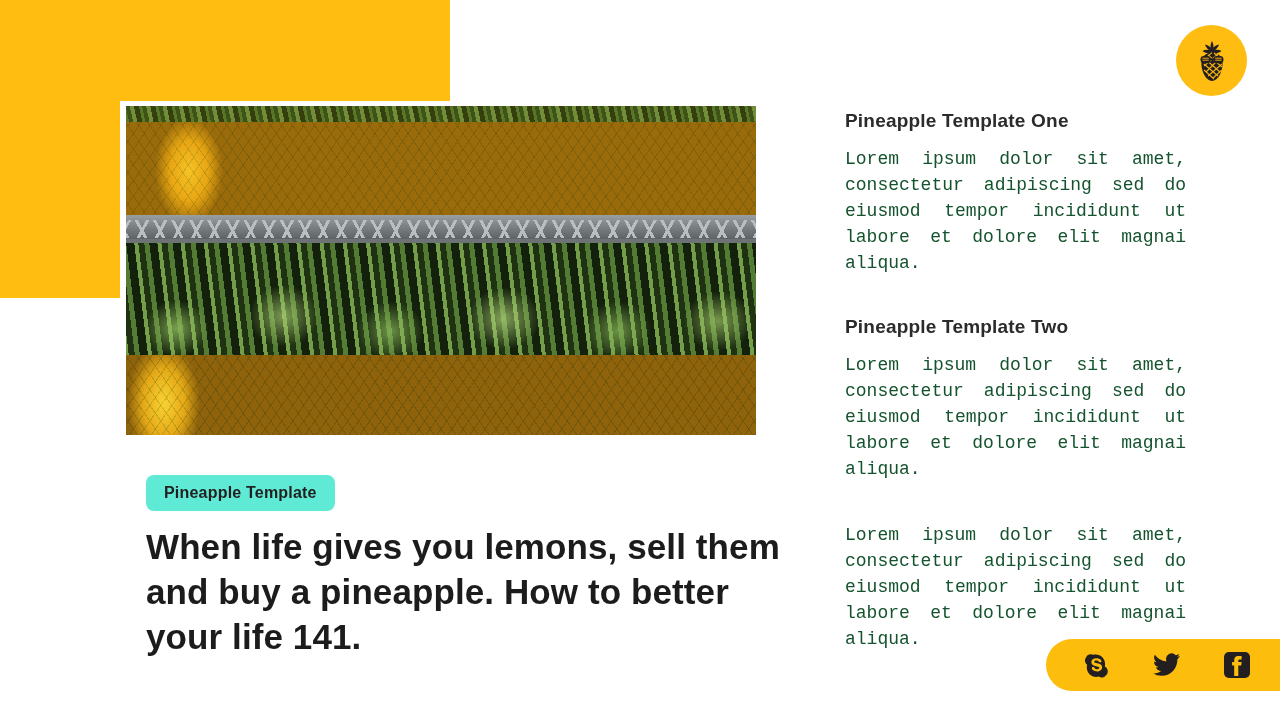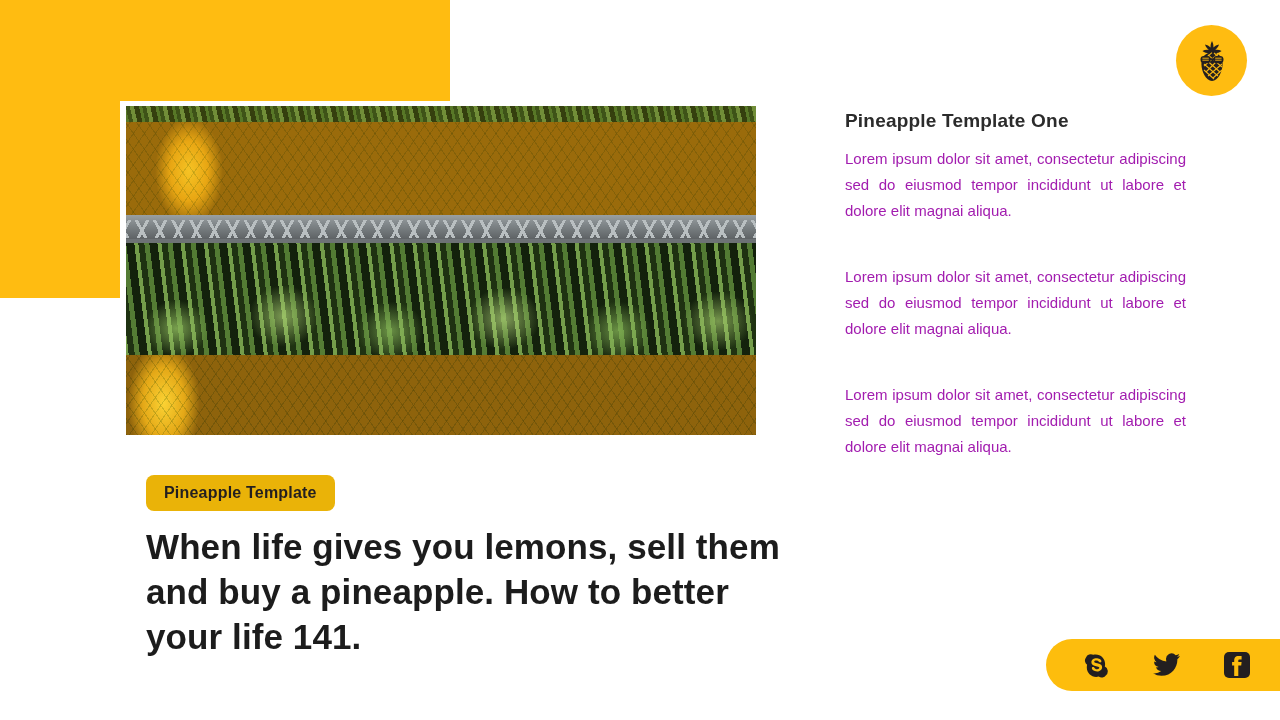--- a/index.html
+++ b/index.html
@@ -148,21 +148,21 @@
     opacity: .55;
   }
 
   
   .badge {
     position: absolute;
     left: 146px; top: 475px;
     height: 36px;
     padding: 12px 18px;
     border-radius: 8px;
-    background: #eab308;
+    background: #5eead4;
     display: flex;
     align-items: center;
     justify-content: center;
     color: #231f20;
     font-size: 16px;
     font-weight: bold;
     letter-spacing: .2px;
     white-space: nowrap;
   }
 
@@ -187,24 +187,25 @@
   .feature { margin-bottom: 40px; margin-left: 13px; }
   .feature:last-child { margin-bottom: 0; }
   .feature-title {
     color: #2b2b2b;
     font-size: 19px;
     font-weight: bold;
     letter-spacing: .2px;
     margin-bottom: 14px;
   }
   .feature-body {
-    color: #a21caf;
-    font-size: 15px;
+    color: #14532d;
+    font-size: 18px;
     line-height: 26px;
     text-align: justify;
+    font-family: Liberation Mono, monospace;
   }
 
   
   .social-bar {
     position: absolute;
     left: 1046px; top: 639px;
     width: 250px; height: 52px;
     background: #FDBD0D;
     border-radius: 26px 0 0 26px;
     display: flex;
@@ -262,20 +263,21 @@
   <div class="badge">Pineapple Template</div>
 
   <h1 class="headline">When life gives you lemons, sell them and buy a pineapple. How to better your life 141.</h1>
 
   <div class="feature-list">
     <div class="feature">
       <div class="feature-title">Pineapple Template One</div>
       <div class="feature-body">Lorem ipsum dolor sit amet, consectetur adipiscing sed do eiusmod tempor incididunt ut labore et dolore elit magnai aliqua.</div>
     </div>
     <div class="feature">
+      <div class="feature-title">Pineapple Template Two</div>
       <div class="feature-body">Lorem ipsum dolor sit amet, consectetur adipiscing sed do eiusmod tempor incididunt ut labore et dolore elit magnai aliqua.</div>
     </div>
     <div class="feature">
       <div class="feature-body">Lorem ipsum dolor sit amet, consectetur adipiscing sed do eiusmod tempor incididunt ut labore et dolore elit magnai aliqua.</div>
     </div>
   </div>
 
   <div class="social-bar">
     <span class="social-icon">
       <svg width="28" height="28" viewBox="0 0 28 28" aria-hidden="true">

